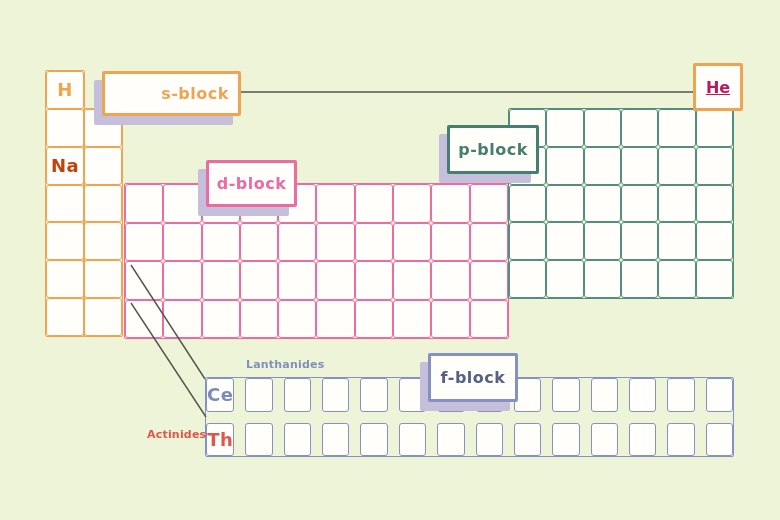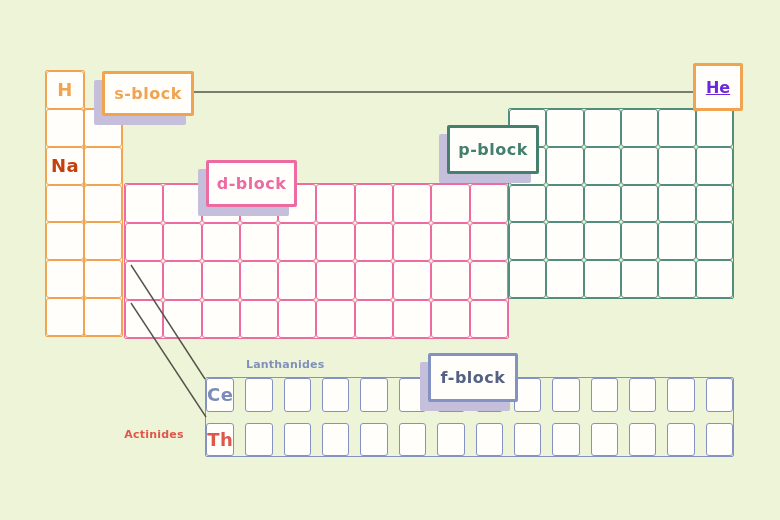--- a/index.html
+++ b/index.html
@@ -35,21 +35,21 @@
   #s-col2{left:83px;top:108px;width:38px;height:227px;grid-template-rows:repeat(6,1fr);}
   #d-grid{left:124px;top:183px;width:383px;height:154px;}
   #p-grid{left:508px;top:108px;width:224px;height:189px;}
   #f-grid{left:205px;top:377px;width:527px;height:78px;}
   #s-label{left:102px;top:71px;width:86px;height:39px;}
   #d-label{left:206px;top:160px;width:85px;height:41px;}
   #p-label{left:447px;top:125px;width:86px;height:43px;}
   #f-label{left:428px;top:353px;width:84px;height:43px;}
   #he-cell{left:693px;top:63px;width:44px;height:42px;}
   #lanthanides-label{left:210px;top:358px;}
-  #actinides-label{left:124px;top:428px;width:60px;text-align:center;}
+  #actinides-label{left:147px;top:428px;width:60px;text-align:left;}
   #line-layer{position:absolute;left:0;top:0;width:780px;height:520px;z-index:3;pointer-events:none;}
 </style>
 </head>
 <body>
 
 <div id="canvas" style="background: rgb(238, 244, 215); --shadow: #c5bfdb;">
 
   <div id="s-col1" class="grid" style="--bc: #f0a452; grid-template-columns: repeat(1, 1fr);">
       <div class="cell" style="color: rgb(240, 164, 82);">H</div>
       <div class="cell"></div>
@@ -174,23 +174,23 @@
       <div class="cell"></div>
       <div class="cell"></div>
     </div>
 
   <svg id="line-layer" viewBox="0 0 780 520" xmlns="http://www.w3.org/2000/svg">
     <line class="diagram-line" x1="188" y1="92" x2="693" y2="92" stroke-width="1.4" stroke="#54544c"></line>
     <line class="diagram-line" x1="131" y1="265" x2="205" y2="379" stroke-width="1.4" stroke="#54544c"></line>
     <line class="diagram-line" x1="131" y1="303" x2="206" y2="417" stroke-width="1.4" stroke="#54544c"></line>
   </svg>
 
-  <div id="s-label" class="label-box" style="color: rgb(240, 164, 82); border-color: rgb(240, 164, 82);">s-block</div>
+  <div id="s-label" class="label-box" style="color: rgb(240, 164, 82); border-color: rgb(240, 164, 82); padding-left: 47px;">s-block</div>
   <div id="d-label" class="label-box" style="color: rgb(236, 107, 161); border-color: rgb(236, 107, 161);">d-block</div>
   <div id="f-label" class="label-box" style="color: rgb(85, 98, 131); border-color: rgb(132, 146, 195);">f-block</div>
   <div id="p-label" class="label-box" style="color: rgb(69, 127, 110); border-color: rgb(69, 127, 110);">p-block</div>
 
-  <div id="he-cell" class="he-box" style="color: #6d28d9; border-color: rgb(240, 164, 82); text-decoration: underline;">He</div>
+  <div id="he-cell" class="he-box" style="color: #be185d; border-color: rgb(240, 164, 82); text-decoration: underline;">He</div>
 
   <div id="lanthanides-label" class="side-label" style="color: rgb(129, 145, 187); margin-left: 36px;">Lanthanides</div>
   <div id="actinides-label" class="side-label" style="color: rgb(224, 86, 74);">Actinides</div>
 
 </div>
 
 </body></html>

